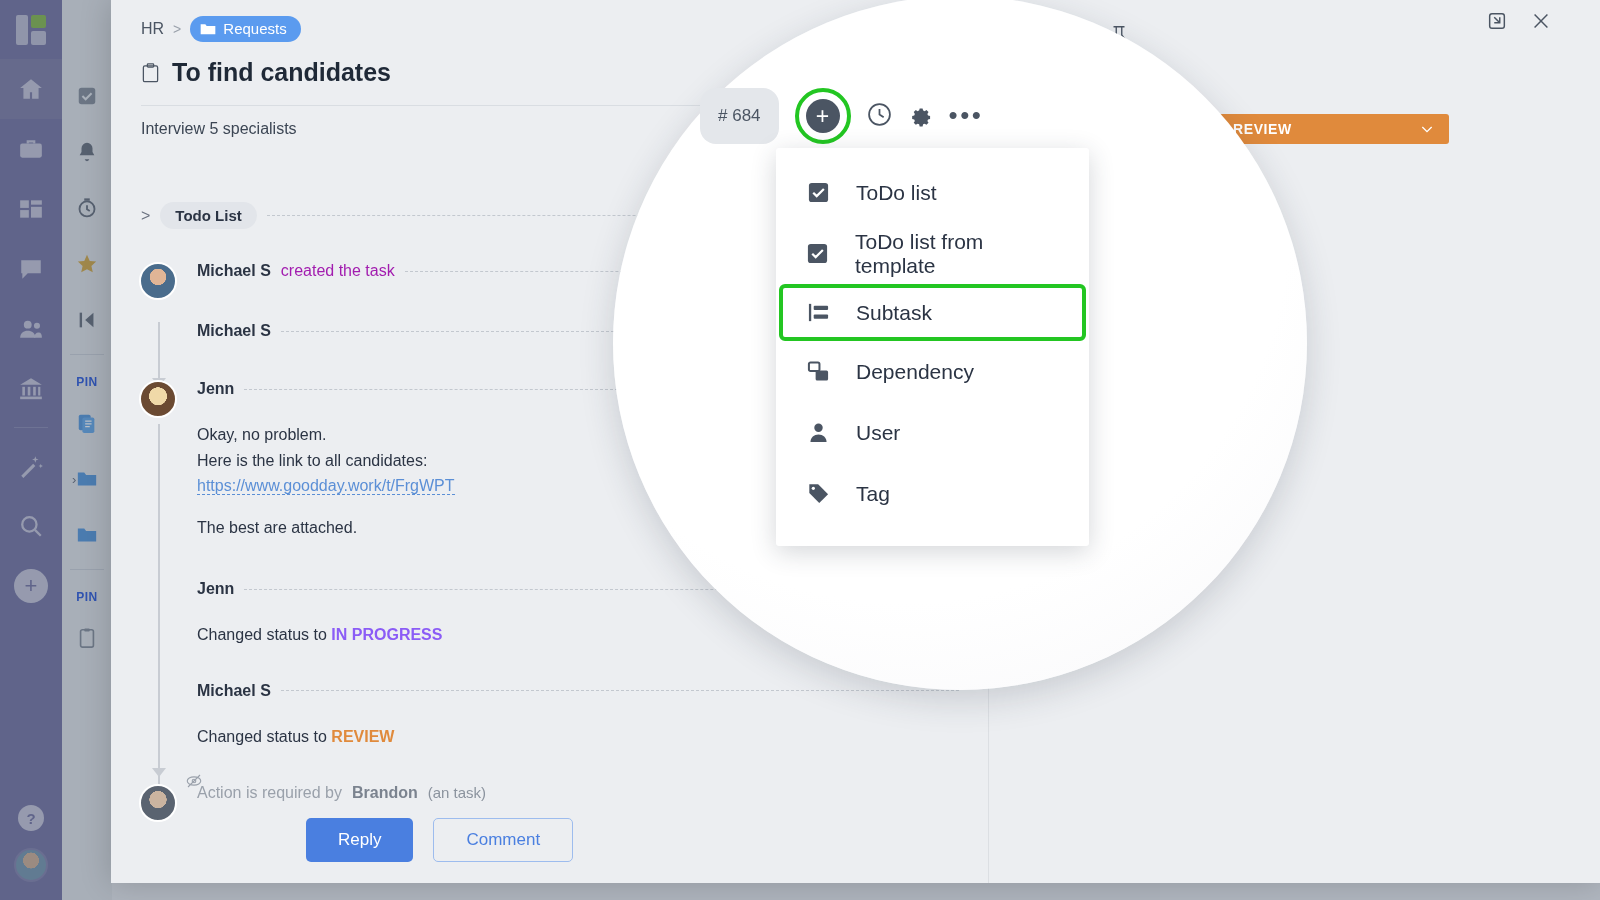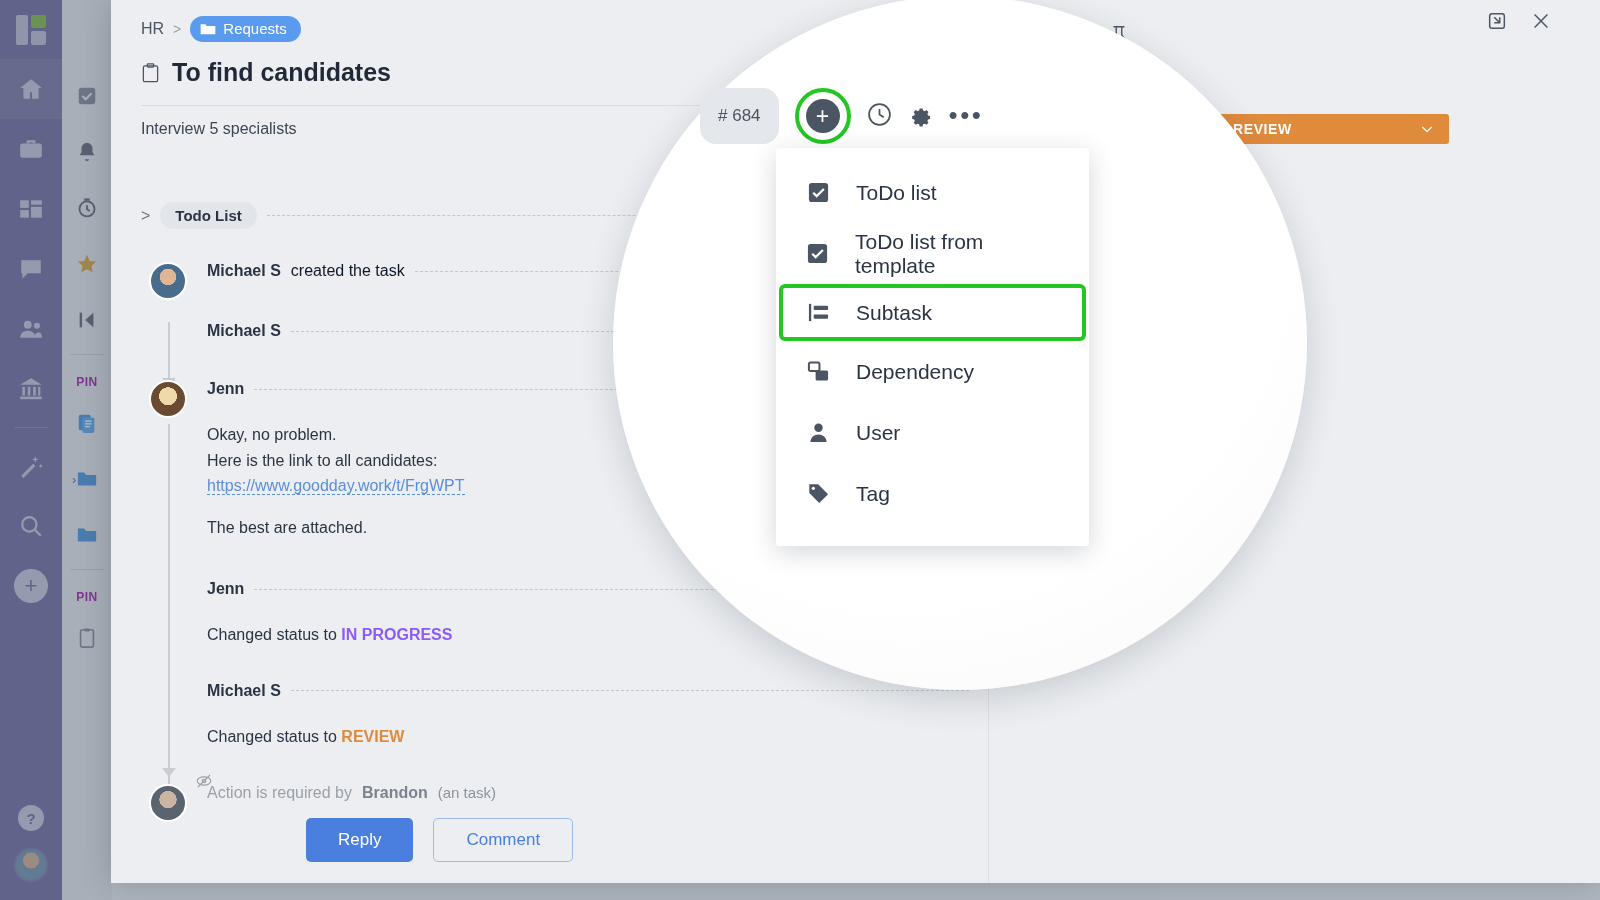--- a/index.html
+++ b/index.html
@@ -49,21 +49,21 @@
 
   
   .subrail {
     position: absolute; left: 62px; top: 0; width: 50px; height: 900px;
     background: #dfe2e6;
     display: flex; flex-direction: column; align-items: center; padding-top: 68px;
   }
   .subrail-item { height: 56px; display: flex; align-items: center; justify-content: center; width: 50px; }
   .subrail-item svg { width: 22px; height: 22px; }
   .subrail-sep { width: 34px; height: 1px; background: #c7ccd3; margin: 6px 0; }
-  .pin-label { font-size: 12px; font-weight: bold; color: #a21caf; letter-spacing: .5px; margin: 14px 9px 6px; }
+  .pin-label { font-size: 12px; font-weight: bold; color: #1d4ed8; letter-spacing: .5px; margin: 14px 9px 6px; }
 
   
   .bg-topbar {
     position: absolute; left: 62px; top: 0; width: 1538px; height: 58px;
     background: #dfe2e6; display: flex; align-items: center;
   }
   .bg-home { font-size: 17px; font-weight: bold; color: #5c6472; margin-left: 22px; }
 
   
   .bg-right { position: absolute; right: 0; top: 0; width: 440px; height: 900px; background: #eceef1; }
@@ -131,38 +131,38 @@
   .tool-icon svg { width: 25px; height: 25px; }
   .dots { font-size: 26px; color: #4b5563; letter-spacing: 2.5px; line-height: .6; }
 
   
   .todo-strip { position: absolute; left: 30px; top: 202px; display: flex; align-items: center; gap: 10px; width: 820px; }
   .chev { color: #6b7280; font-size: 16px; }
   .todo-chip { background: #e2e5ea; border-radius: 14px; padding: 5px 15px; font-size: 15px; font-weight: bold; color: #2b3444; }
   .dash-fill { flex: 1; border-top: 1px dashed #c3c8cf; }
 
   
-  .feed { position: absolute; left: 38px; top: 262px; width: 820px; }
+  .feed { position: absolute; left: 28px; top: 262px; width: 820px; }
   .feed-row { position: relative; display: flex; }
   .av-col { width: 58px; position: relative; flex-shrink: 0; }
   .avatar {
     width: 38px; height: 38px; border-radius: 50%; border: 2px solid #fff; overflow: hidden;
   }
   .av-m { background: radial-gradient(circle at 50% 38%, #e0b596 0 30%, #4a6c8c 31% 100%); }
   .av-j { background: radial-gradient(circle at 50% 42%, #f0d9a8 0 34%, #6b4a32 35% 100%); }
   .av-b { background: radial-gradient(circle at 50% 40%, #cbb4a0 0 32%, #5a6370 33% 100%); }
   .thread-line { position: absolute; left: 19px; top: 46px; width: 2px; background: #c8ccd3; }
   .thread-arrow {
     position: absolute; left: 13px; width: 0; height: 0;
     border-left: 7px solid transparent; border-right: 7px solid transparent; border-top: 9px solid #c8ccd3;
   }
   .body-col { flex: 1; padding-bottom: 10px; }
   .name-line { display: flex; align-items: center; gap: 10px; }
   .name { font-size: 16px; font-weight: bold; color: #2b3444; white-space: nowrap; }
-  .meta { font-size: 16px; color: #0f172a; white-space: nowrap; }
+  .meta { font-size: 16px; color: #a21caf; white-space: nowrap; }
   .when { font-size: 15px; color: #8b939e; white-space: nowrap; }
   .msg { font-size: 16px; color: #2b3444; line-height: 1.6; margin-top: 24px; }
   .msg a { color: #5b8fd6; text-decoration: none; border-bottom: 1px dashed #5b8fd6; }
   .status-green { color: #8b5cf6; font-weight: bold; }
   .status-orange { color: #e08a3c; font-weight: bold; }
 
   .attach {
     margin-top: 12px; width: 212px; height: 52px; background: #fff; border: 1px solid #dfe3e8;
     border-radius: 5px; display: flex; align-items: center; overflow: hidden;
   }

